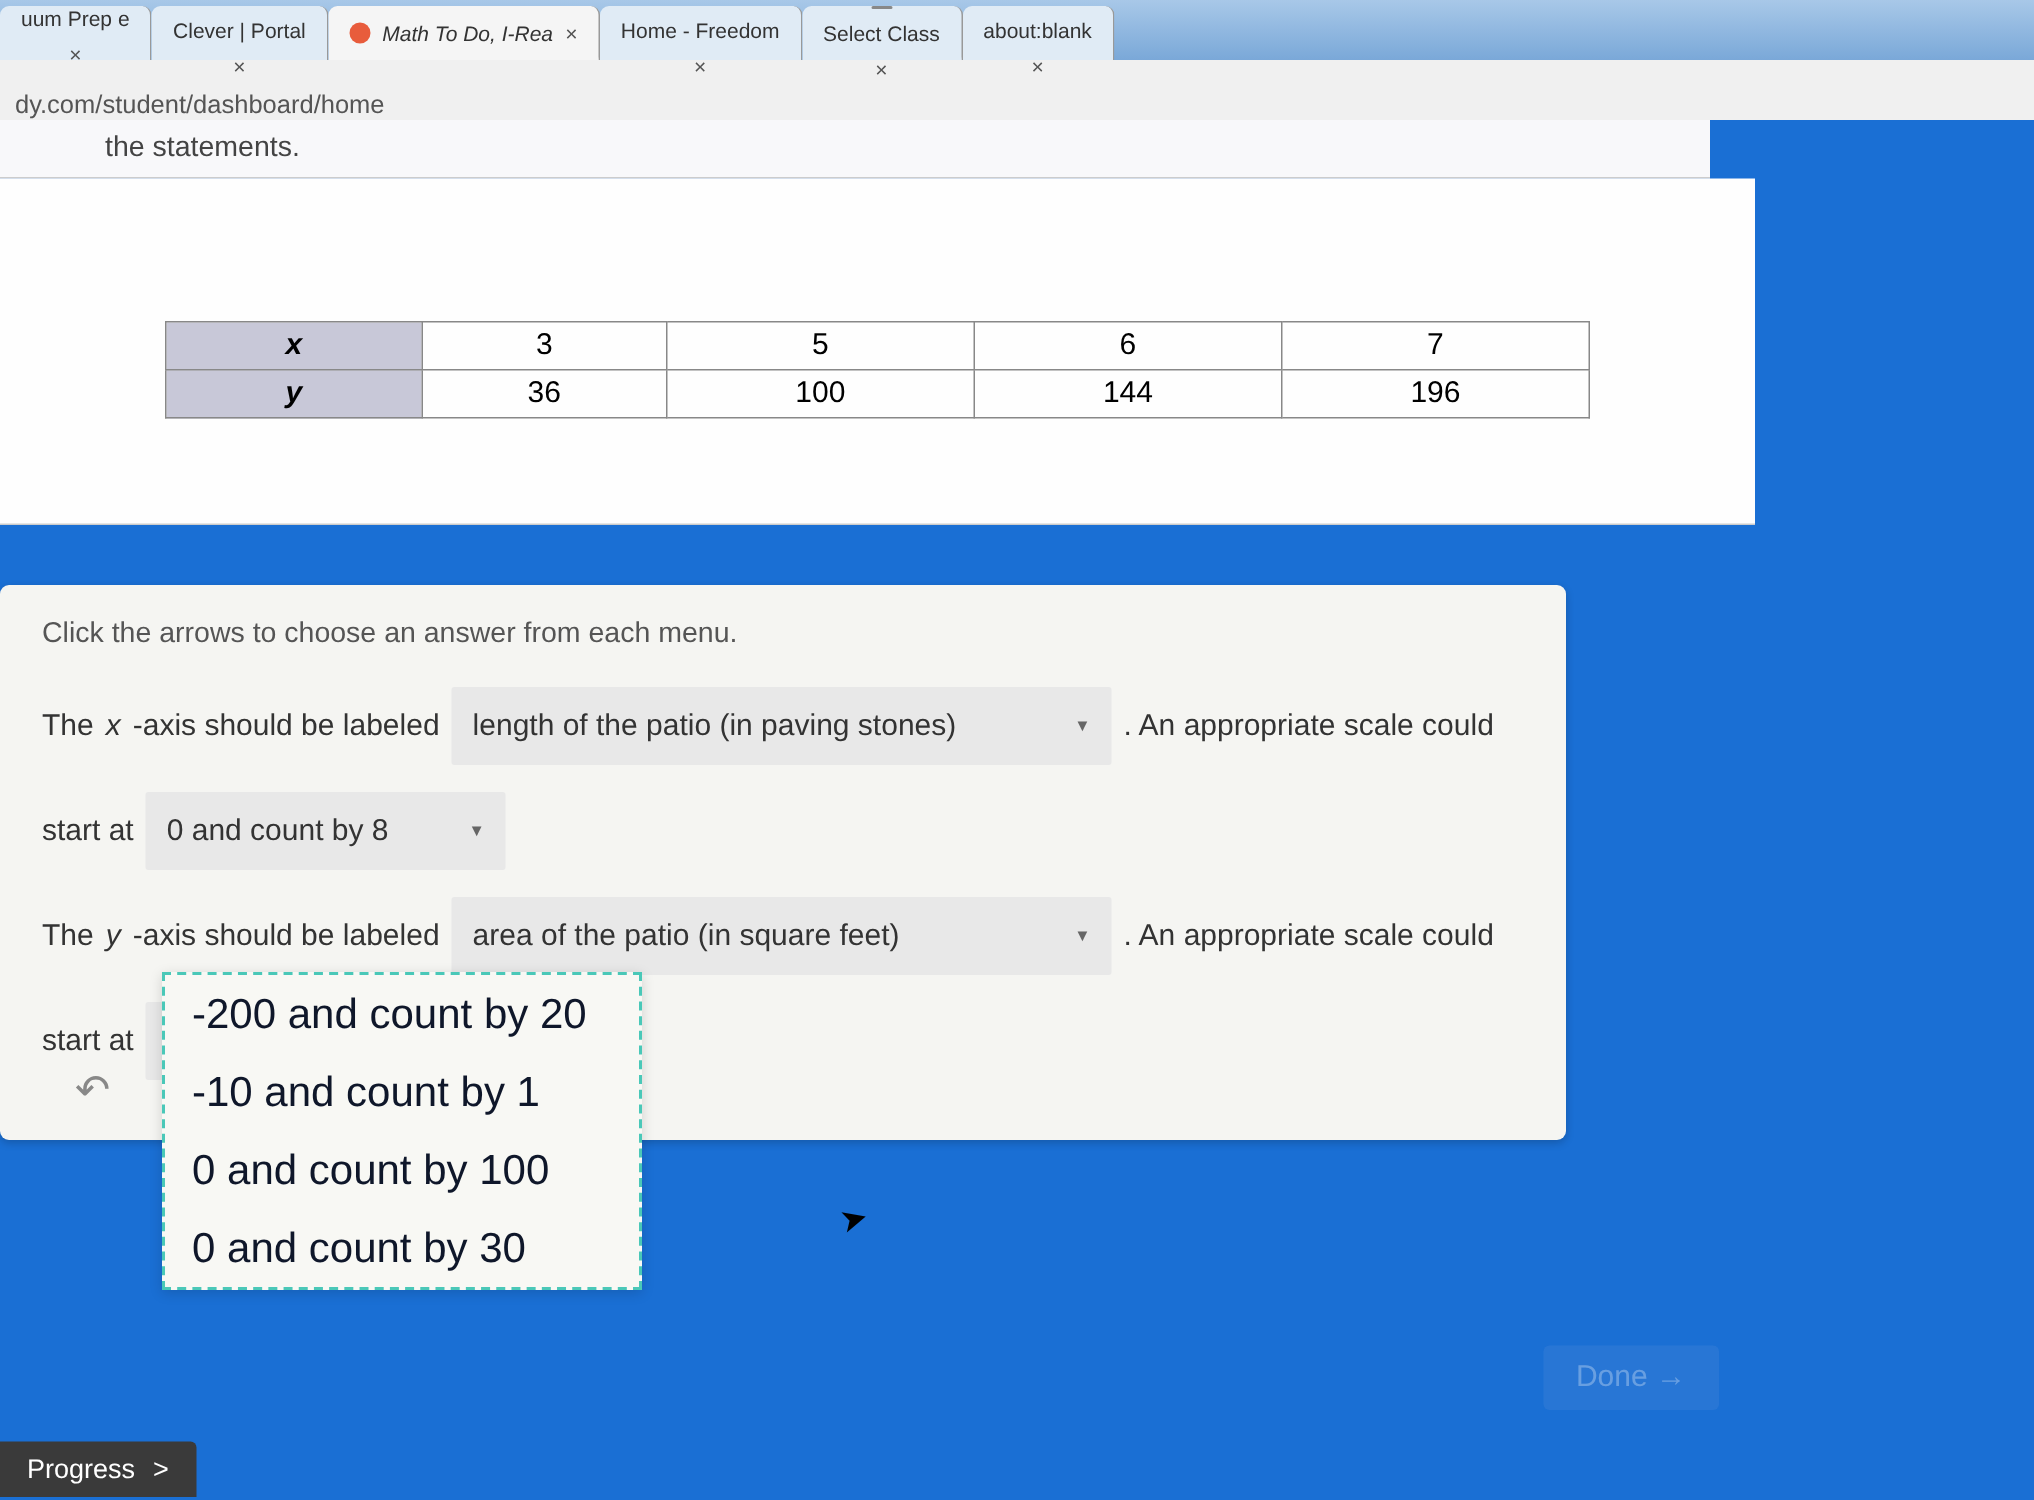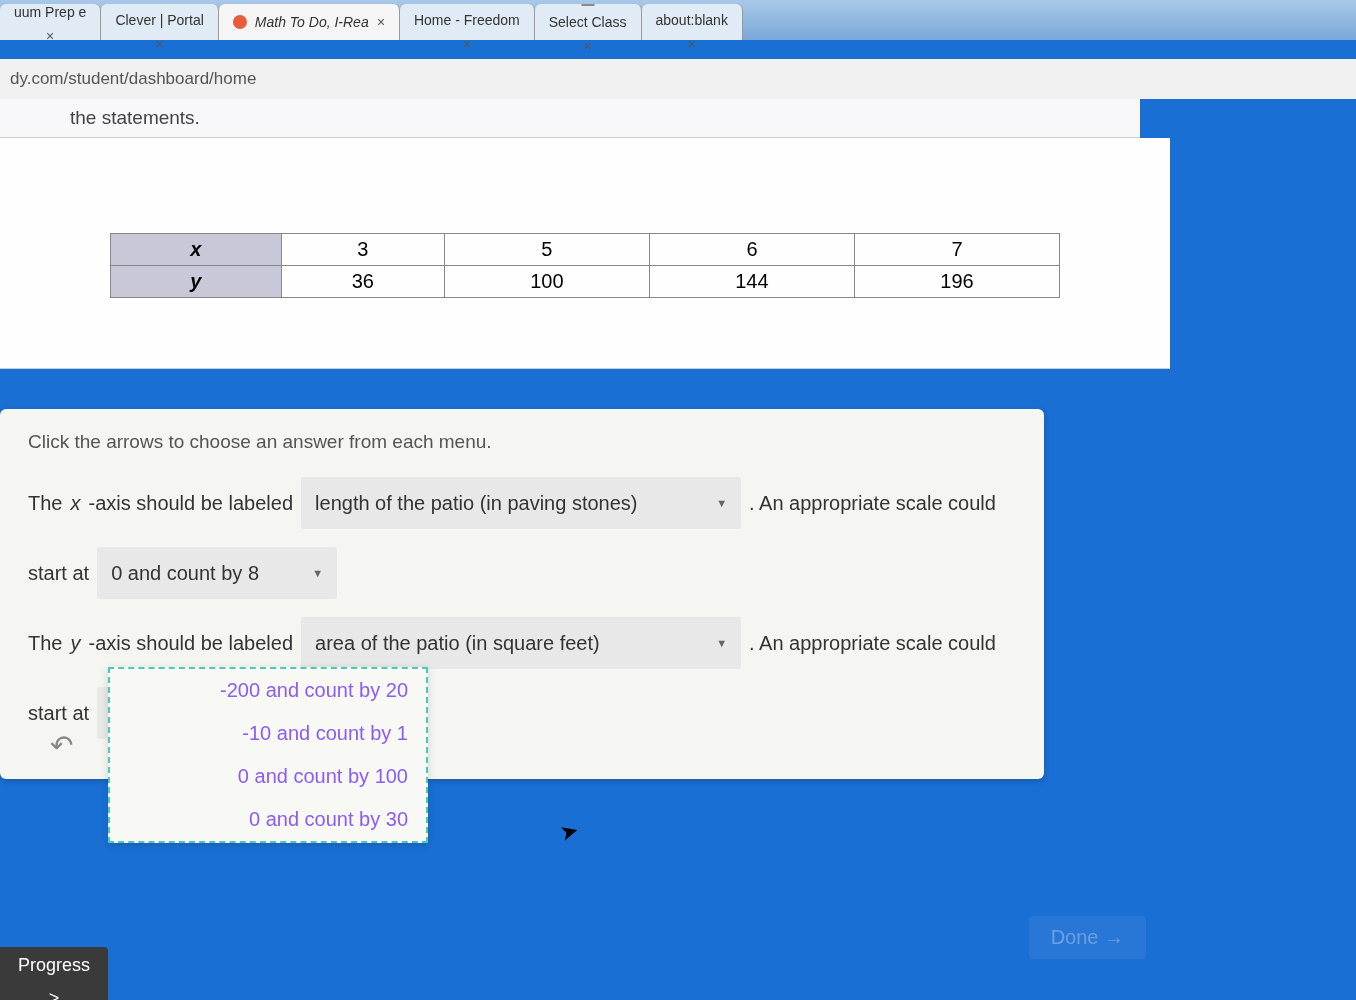--- a/index.html
+++ b/index.html
@@ -35,25 +35,24 @@
     .tab-close { font-size: 14px; color: #555; }
     .tab-favicon {
       width: 14px; height: 14px;
       border-radius: 2px;
       display: inline-block;
     }
     .address-bar-row {
       background: #f0f0f0;
       height: 40px;
       display: flex;
-      align-items: center;
+      align-items: flex-end;
       padding: 0 10px;
       color: #555;
       font-size: 17px;
-      margin-top: 19px;
     }
     .content-frame {
       background: #1a6fd4;
       padding: 0;
       height: 920px;
       position: relative;
     }
     .statements-strip {
       background: #f8f8fa;
       padding: 8px 30px 8px 70px;
@@ -136,39 +135,37 @@
       position: absolute;
       left: 108px;
       top: 258px;
       border: 2px dashed #4ac8b8;
       background: #f8f8f4;
       min-width: 320px;
       box-shadow: 0 2px 8px rgba(0,0,0,0.15);
     }
     .dropdown-option {
       padding: 10px 18px;
-      font-size: 20px;
-      color: #8b5cf6;
+      font-size: 28px;
+      color: #0f172a;
       cursor: pointer;
-      text-align: right;
     }
     .progress-btn {
       position: absolute;
       left: 0;
       bottom: 2px;
       background: #3a3a3a;
       color: #fff;
       padding: 8px 18px;
       font-size: 18px;
       border: none;
       display: flex;
       align-items: center;
       gap: 12px;
       border-top-right-radius: 4px;
-      flex-direction: column;
     }
     .done-btn {
       position: absolute;
       right: 210px;
       bottom: 60px;
       color: rgba(255,255,255,0.3);
       background: rgba(100,150,220,0.2);
       padding: 10px 22px;
       border-radius: 4px;
       font-size: 20px;

